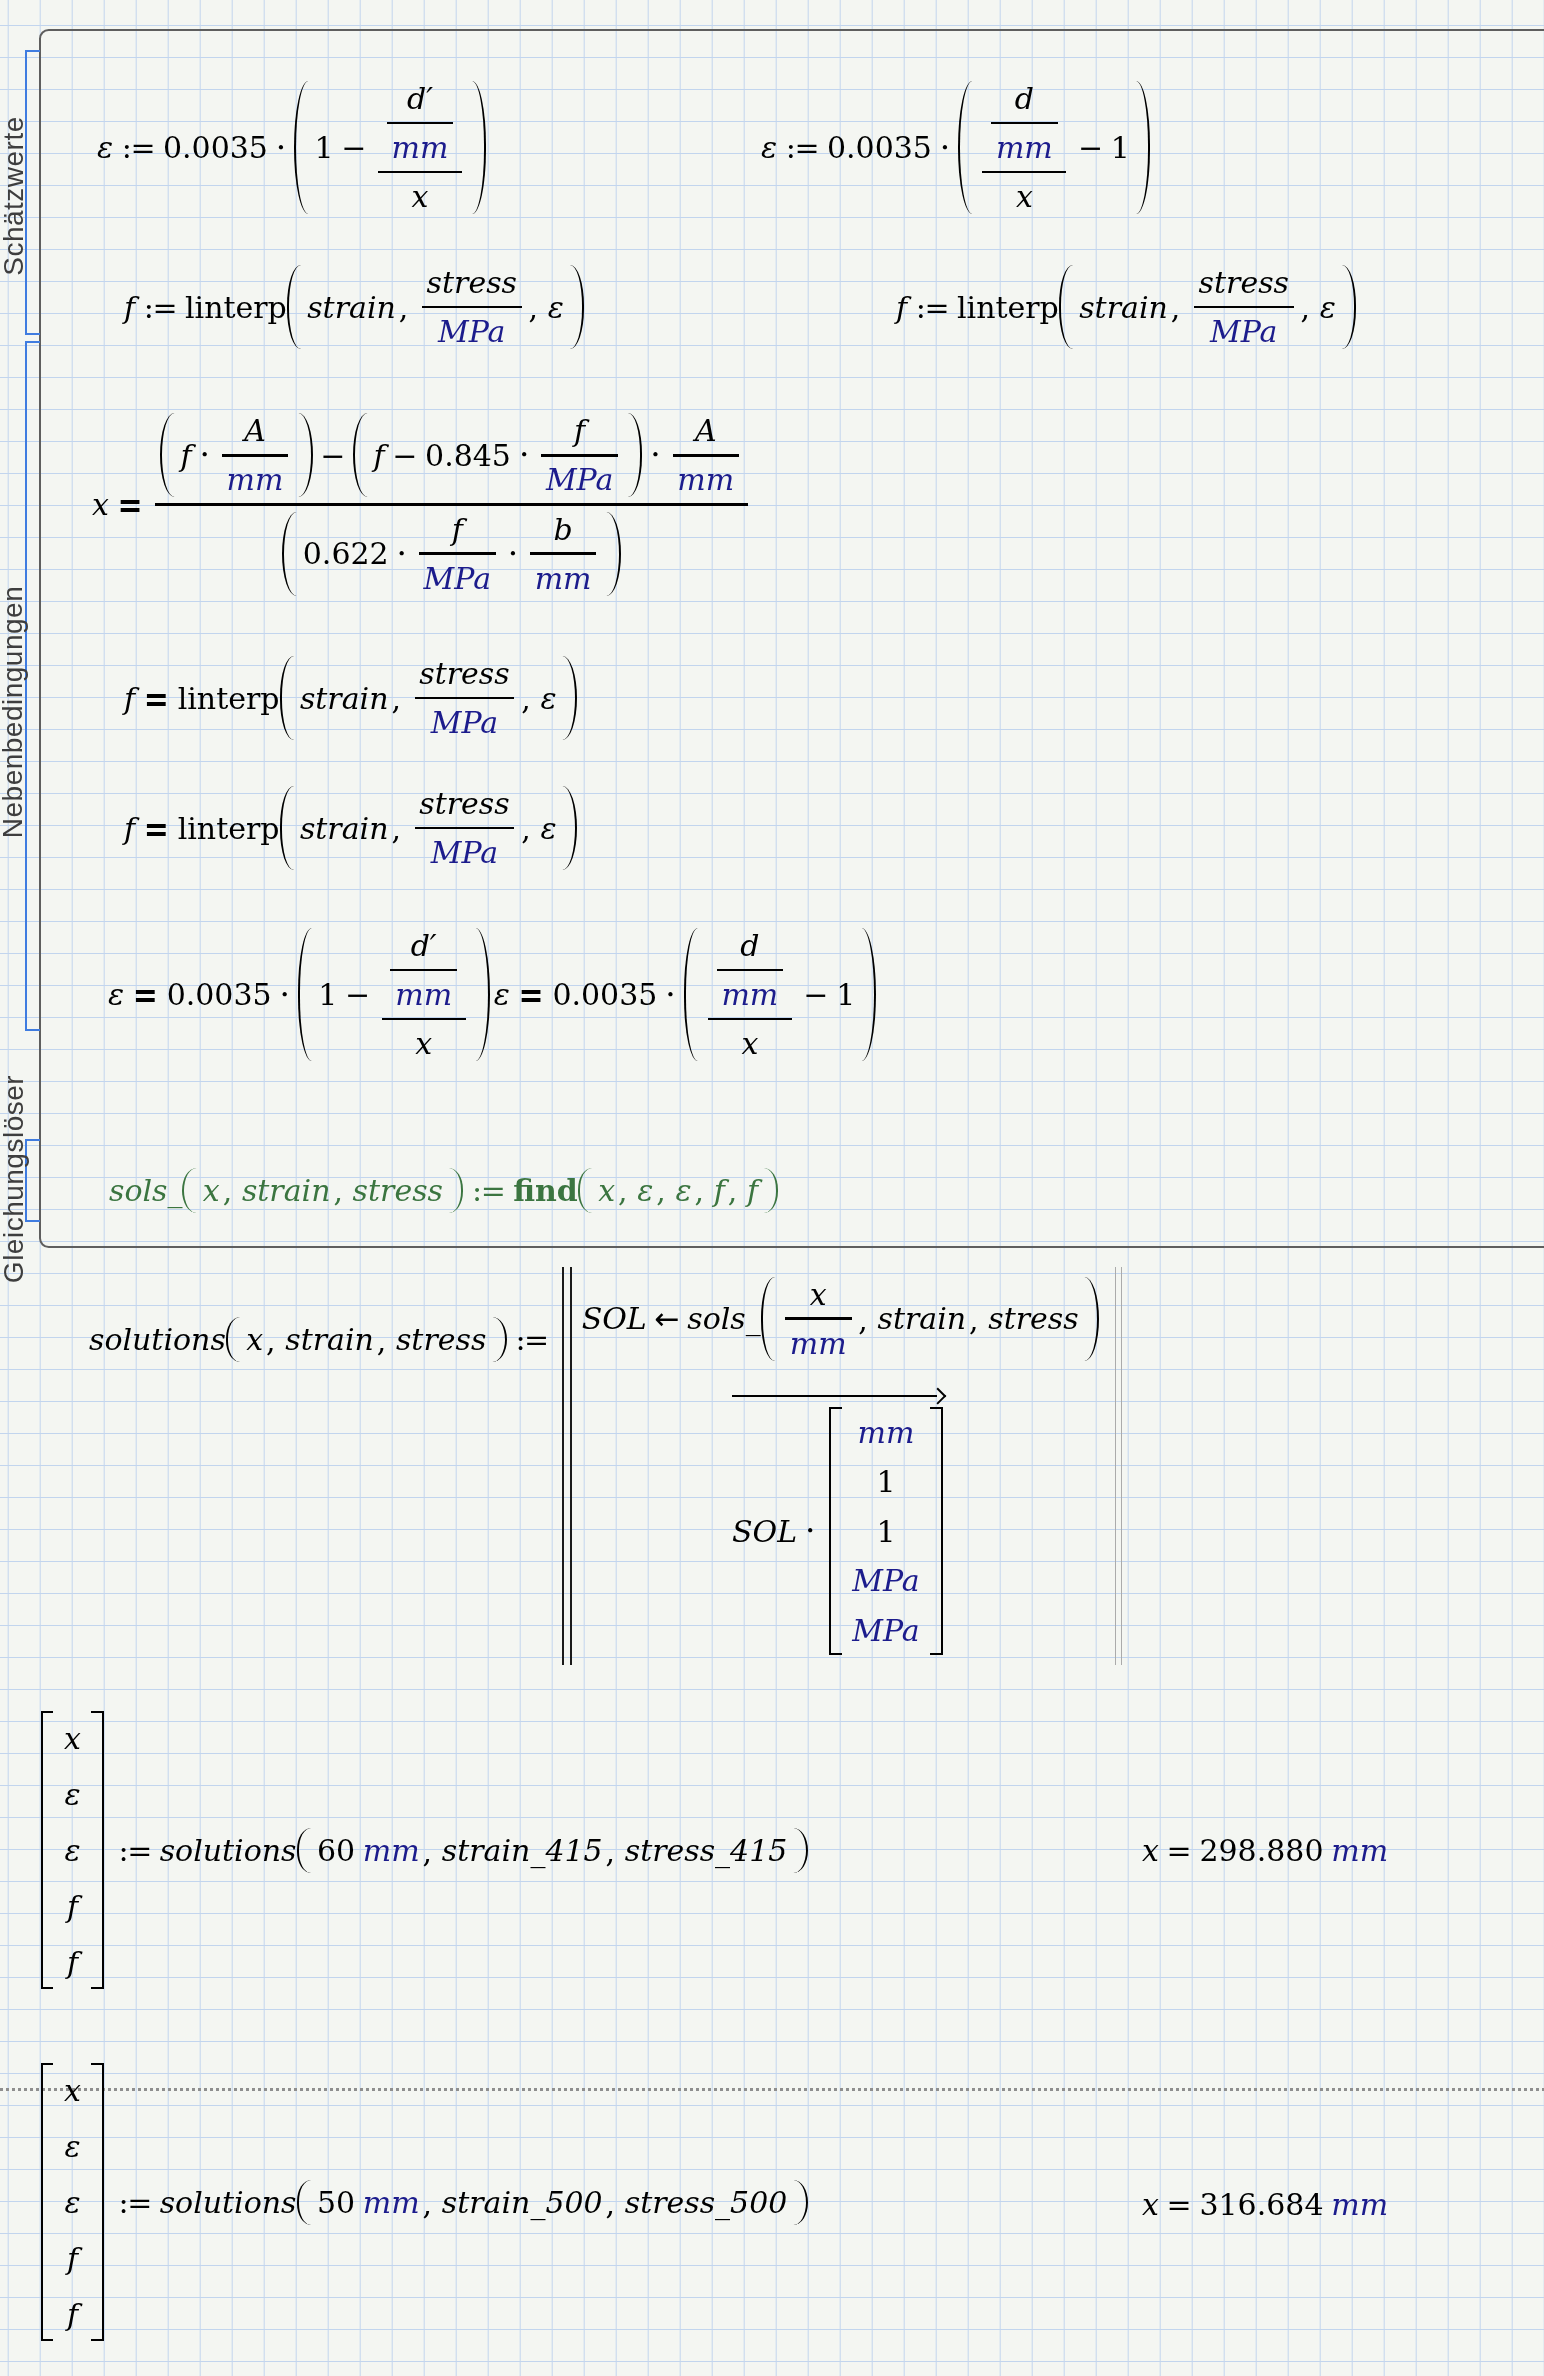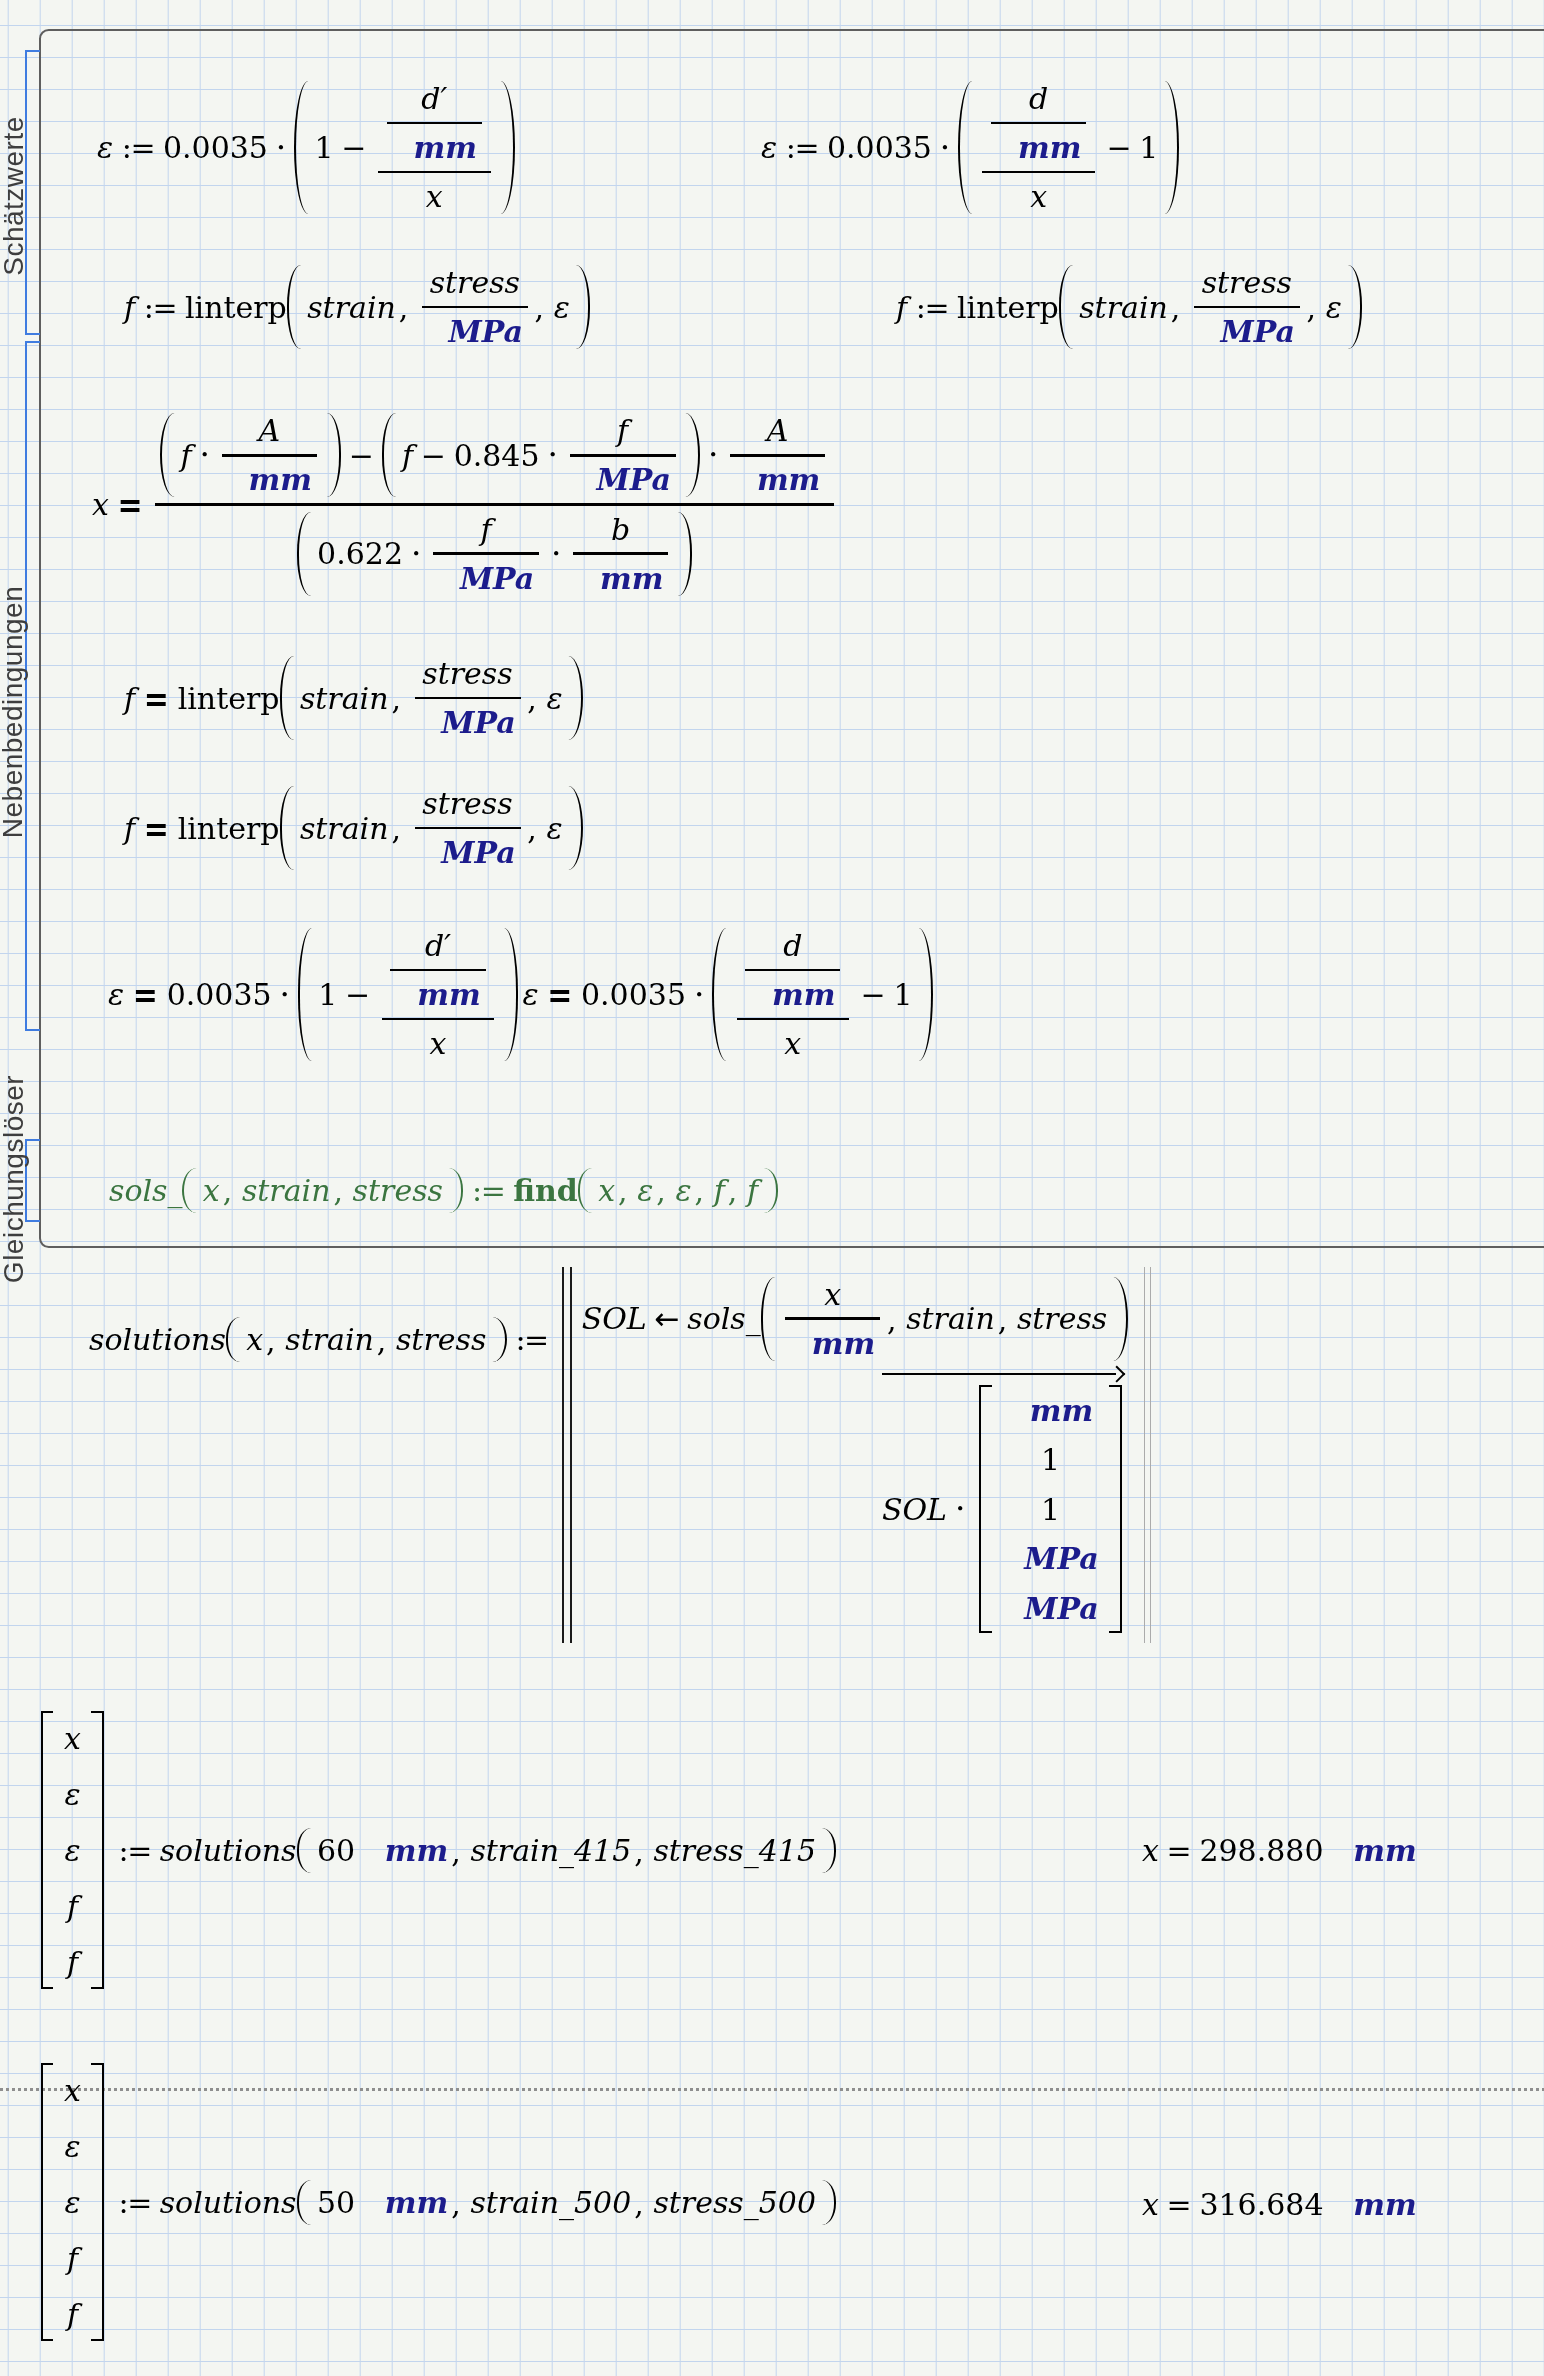--- a/index.html
+++ b/index.html
@@ -17,21 +17,21 @@
   .vbr{position:absolute;left:25px;width:12.6px;border:2.9px solid var(--bracket,#3f7ce0);border-right:none;}
   .vlabel{position:absolute;left:-5.8px;width:39px;display:flex;align-items:center;justify-content:center;
     color:#3e3e3e;font-family:"Liberation Sans",sans-serif;font-size:28px;}
   .vlabel span{transform:rotate(-90deg);white-space:nowrap;letter-spacing:0.5px;}
   .dashline{position:absolute;left:0;top:2088px;width:1545px;border-top:3.4px dotted var(--dash,#8e8e8e);}
 
   
   .eq{position:absolute;display:flex;align-items:center;font-size:30px;white-space:nowrap;}
   .tv{font-style:italic;display:inline-flex;align-items:baseline;}
   .tn{font-style:normal;}
-  .tu{font-style:italic;font-weight:bold;color:var(--unit,#1c1c8c);display:inline-flex;align-items:baseline;padding-left:22px;}
+  .tu{font-style:italic;font-weight:normal;color:var(--unit,#1c1c8c);display:inline-flex;align-items:baseline;}
   .tf{font-style:normal;}
   .tf.b{font-weight:bold;}
   .top{margin:0 7.7px;font-style:normal;}
   .asg{letter-spacing:-1.4px;margin:0 8.7px;}
   .tbeq{font-weight:bold;margin:0 8.7px;display:inline-block;transform:scaleY(1.15);}
   .tdot{font-size:.5em;margin:0 8.7px;}
   .tcm{margin:1.9px 9.7px 0 2.9px;}
   .tsp{display:inline-block;}
   .arr{font-family:"DejaVu Sans",sans-serif;}
   .frac{display:inline-flex;flex-direction:column;align-items:center;margin:0 3.9px;}
@@ -43,21 +43,21 @@
   .mat{display:inline-flex;align-items:center;margin:0 5.8px;}
   .bl{align-self:stretch;width:10.6px;border:2.7px solid #000;border-right:none;margin-right:8.7px;}
   .br{align-self:stretch;width:10.6px;border:2.7px solid #000;border-left:none;margin-left:8.7px;}
   .mcol{display:inline-flex;flex-direction:column;align-items:center;gap:14.5px;padding:7.7px 1.9px;}
   .big .mcol{gap:21px;padding:9.7px 1.9px;}
   .mrow{display:inline-flex;align-items:center;}
   .vec{position:relative;display:inline-flex;align-items:center;padding-top:19.3px;}
   .vec::before{content:"";position:absolute;top:6.8px;left:0;right:11.6px;border-top:2.5px solid #000;}
   .vec::after{content:"";position:absolute;top:2.4px;right:4.8px;width:9.7px;height:9.7px;
     border-top:2.5px solid #000;border-right:2.5px solid #000;transform:rotate(45deg);}
-  .prog{display:inline-flex;flex-direction:column;align-items:flex-end;gap:5px;position:relative;
+  .prog{display:inline-flex;flex-direction:column;align-items:center;gap:27px;position:relative;
     padding:9.7px 23px 9.7px 17.4px;border-left:2.1px solid #1a1a1a;margin-left:5.8px;}
   .prog::before{content:"";position:absolute;left:5.8px;top:0;bottom:0;border-left:2.1px solid #1a1a1a;}
   .prog::after{content:"";position:absolute;right:0;top:0;bottom:0;width:4.8px;
     border-left:1.5px solid #ababab;border-right:1.5px solid #ababab;}
   .pline{display:inline-flex;align-items:center;}
   .grp{display:inline-flex;align-items:center;}
   .sol-left{height:145px;}
   .green,.green *{color:var(--kw,#3b7540);}
 </style>
 </head>

